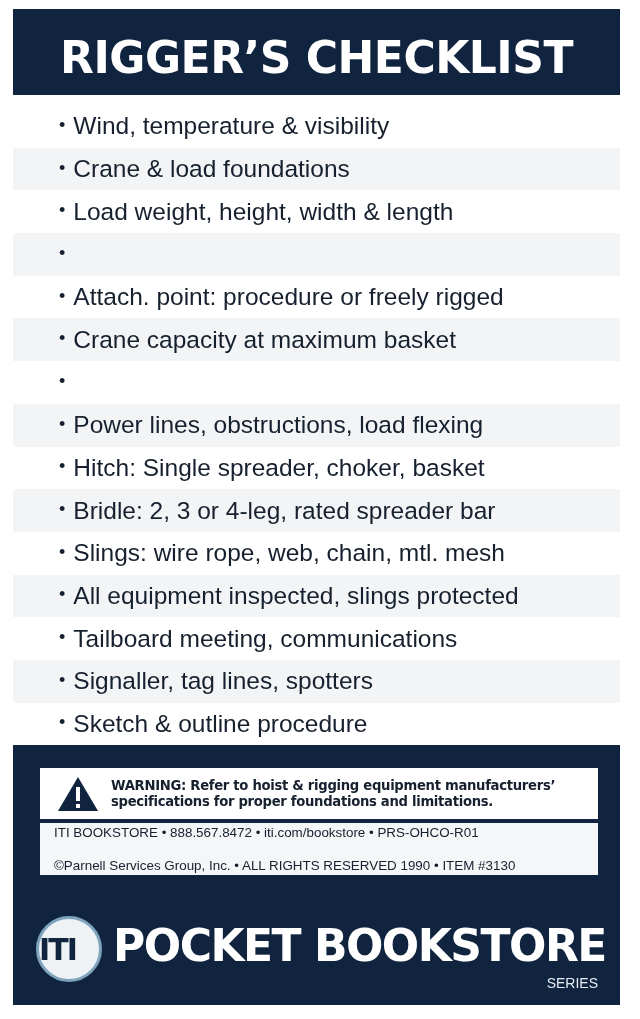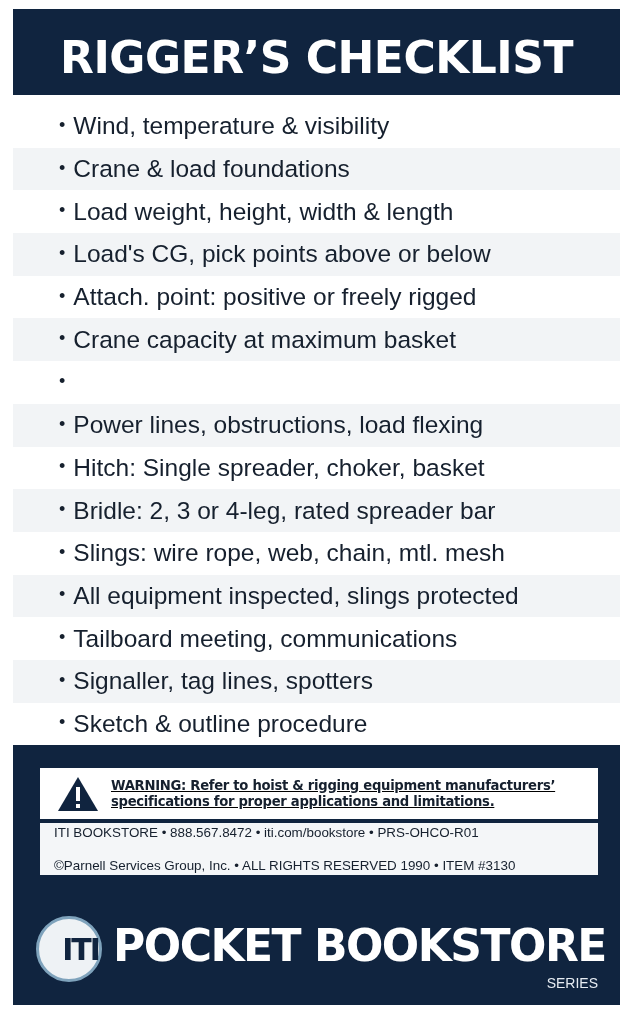--- a/index.html
+++ b/index.html
@@ -21,38 +21,38 @@
       color: #16202e; font-size: 24.5px; white-space: nowrap; box-sizing: border-box;
     }
     .list-item:nth-child(even) { background: #f2f4f6; }
     .bullet { font-size: 18px; margin-right: 8px; position: relative; top: -1px; }
     .footer {
       position: absolute; left: 13px; top: 745px; width: 607px; height: 260px;
       background: #10243f;
     }
     .warn-box {
       position: absolute; left: 27px; top: 23px; width: 558px; height: 51px;
-      background: #ffffff; display: flex; align-items: center; text-decoration: underline;
+      background: #ffffff; display: flex; align-items: center;
     }
     .warn-icon { width: 42px; height: 36px; margin-left: 17px; margin-right: 12px; flex-shrink: 0; }
     .warn-text {
       color: #16202e; font-weight: bold; font-size: 13.2px; line-height: 16px;
       font-family: "DejaVu Sans", sans-serif; letter-spacing: -0.3px;
     }
     .info-box {
       position: absolute; left: 27px; top: 78px; width: 558px; height: 52px;
       background: #f4f6f8; display: flex; flex-direction: column; justify-content: space-between;
       padding-left: 14px; box-sizing: border-box;
     }
     .info-line { color: #16202e; font-size: 13.4px; line-height: 19px; white-space: nowrap; }
     .brand { position: absolute; left: 0; top: 145px; width: 607px; height: 115px; }
     .logo {
       position: absolute; left: 23px; top: 26px; width: 66px; height: 66px; border-radius: 50%;
       background: #eef2f5; border: 3px solid #7fa3bc; box-sizing: border-box;
-      display: flex; align-items: center; justify-content: flex-end;
+      display: flex; align-items: center; justify-content: flex-start;
     }
     .logo-text {
       color: #10243f; font-family: "DejaVu Sans", sans-serif; font-weight: bold; font-size: 30px; letter-spacing: -2px;
     }
     .brand-title {
       position: absolute; left: 100px; top: 30px; color: #ffffff;
       font-family: "DejaVu Sans", sans-serif; font-weight: bold; font-size: 44px; letter-spacing: -1.5px; white-space: nowrap;
     }
     .brand-series {
       position: absolute; right: 22px; top: 85px; color: #e6ecf2; font-size: 14px; letter-spacing: 0px;
@@ -73,25 +73,24 @@
   <li class="list-item">
       <span class="bullet">•</span>
       <span>Crane &amp; load foundations</span>
     </li>
   <li class="list-item">
       <span class="bullet">•</span>
       <span>Load weight, height, width &amp; length</span>
     </li>
   <li class="list-item">
       <span class="bullet">•</span>
-      <span>Load's CG, pick points above or below</span>
     </li>
   <li class="list-item">
       <span class="bullet">•</span>
-      <span>Attach. point: positive or freely rigged</span>
+      <span>Attach. point: procedure or freely rigged</span>
     </li>
   <li class="list-item">
       <span class="bullet">•</span>
       <span>Crane capacity at maximum basket</span>
     </li>
   <li class="list-item">
       <span class="bullet">•</span>
     </li>
   <li class="list-item">
       <span class="bullet">•</span>
@@ -129,21 +128,21 @@
 
 <div class="footer">
   <div class="warn-box">
     <svg class="warn-icon" viewBox="0 0 42 36">
       <polygon points="21,1 41,35 1,35" fill="#10243f"></polygon>
       <rect x="19" y="11" width="4" height="14" fill="#ffffff"></rect>
       <rect x="19" y="28" width="4" height="4" fill="#ffffff"></rect>
     </svg>
     <div class="warn-text">
       <div>WARNING: Refer to hoist &amp; rigging equipment manufacturers’</div>
-      <div>specifications for proper applications and limitations.</div>
+      <div>specifications for proper foundations and limitations.</div>
     </div>
   </div>
   <div class="info-box">
     <div class="info-line">ITI BOOKSTORE  •  888.567.8472  •  iti.com/bookstore  •  PRS-OHCO-R01</div>
     <div class="info-line">©Parnell Services Group, Inc.  •  ALL RIGHTS RESERVED 1990  •  ITEM #3130</div>
   </div>
   <div class="brand">
     <div class="logo">
       <span class="logo-text">ITI</span>
     </div>

